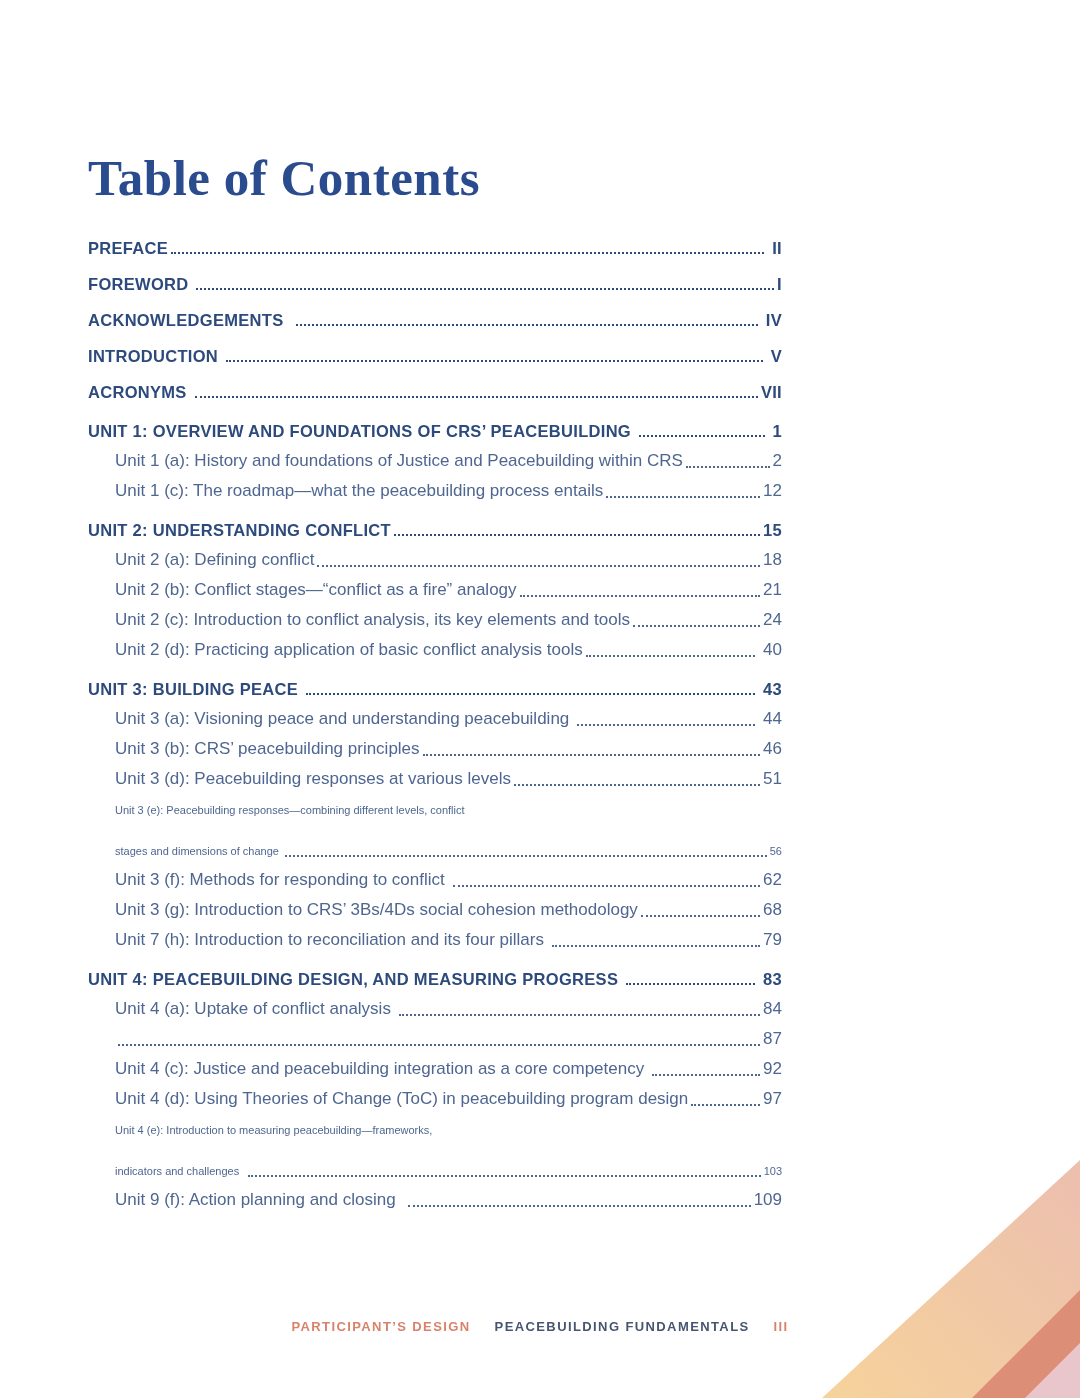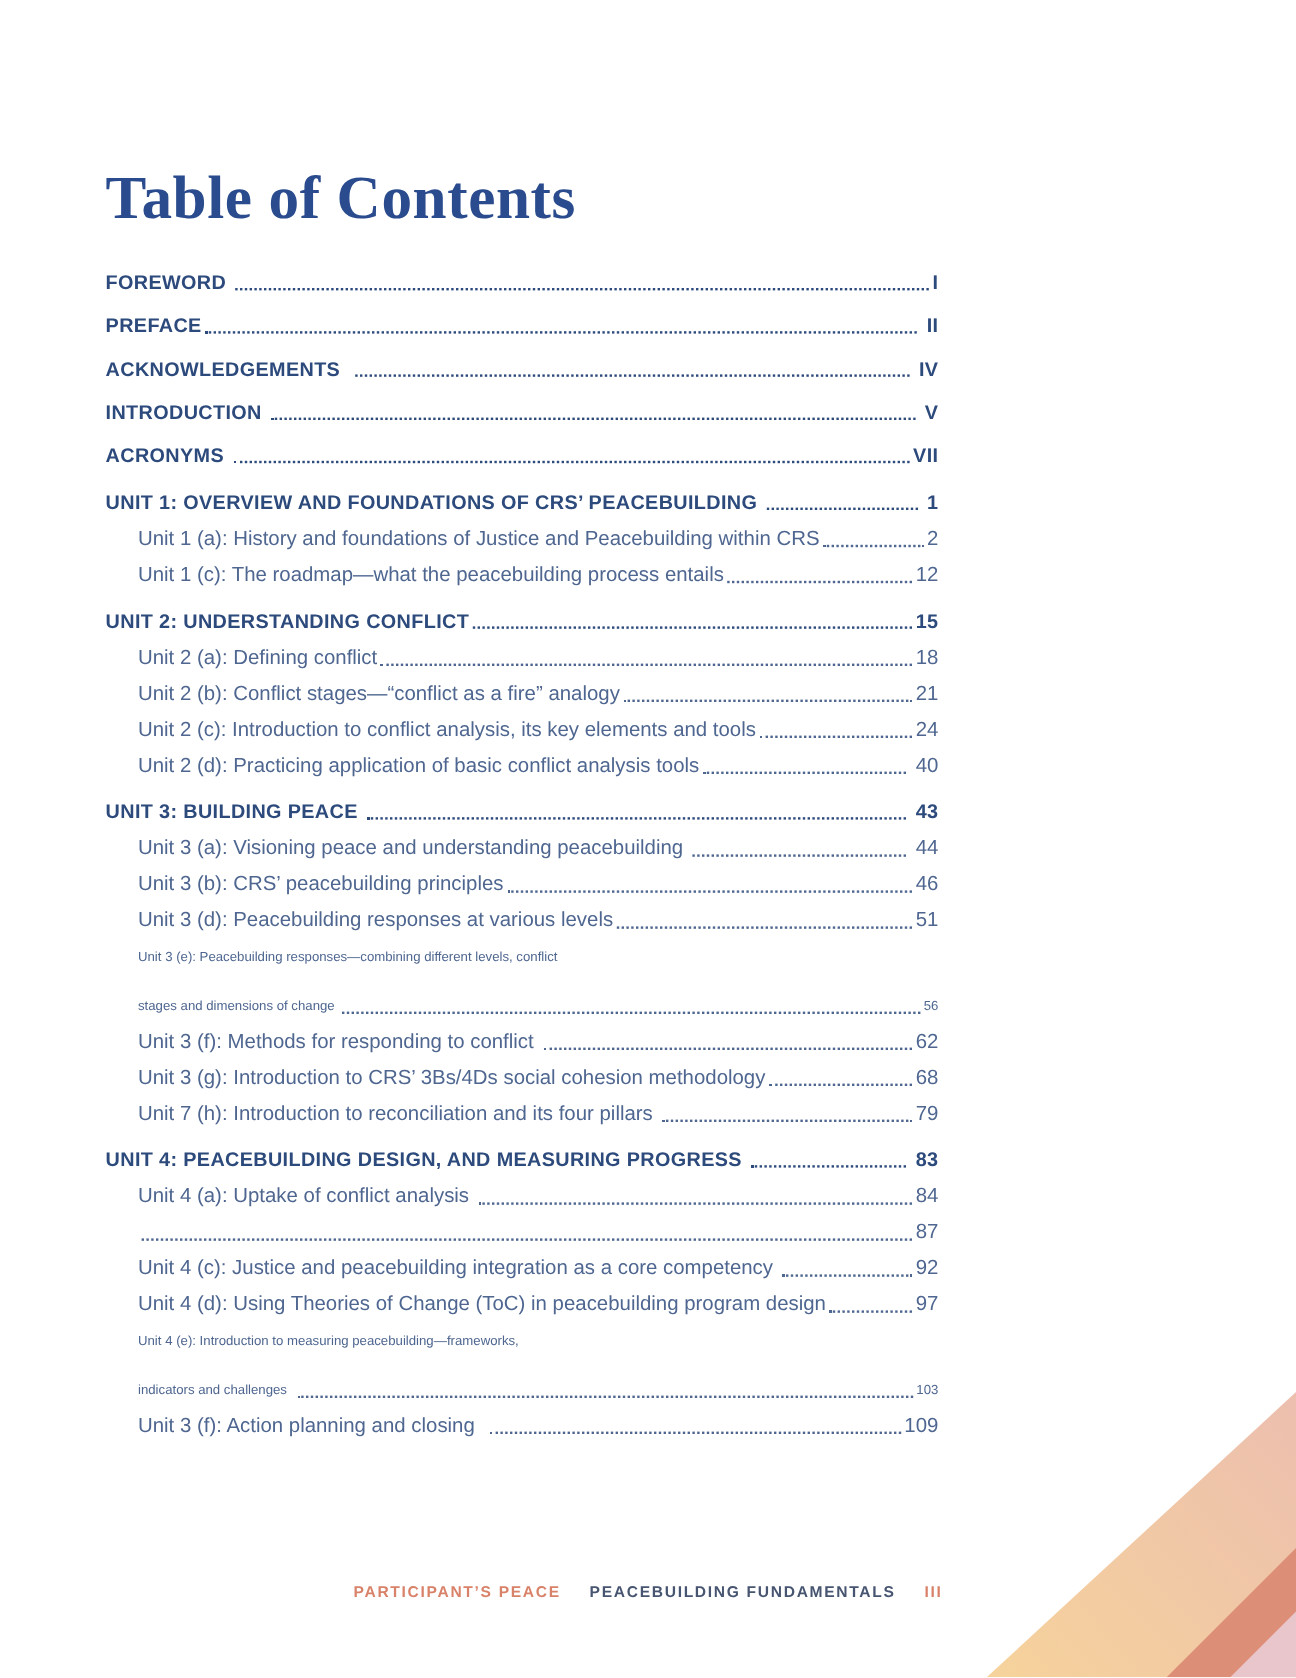--- a/index.html
+++ b/index.html
@@ -8,21 +8,21 @@
     position: relative;
     width: 1080px;
     height: 1398px;
     background: #ffffff;
     overflow: hidden;
     font-family: "Liberation Sans", sans-serif;
   }
   .content {
     position: absolute;
     left: 88px;
-    top: 138px;
+    top: 150px;
     width: 694px;
   }
   .title {
     font-family: "Liberation Serif", serif;
     font-weight: bold;
     font-size: 51px;
     line-height: 1.12;
     letter-spacing: 0.5px;
     color: var(--title, #2a4b8d);
     margin-bottom: 26px;
@@ -98,28 +98,28 @@
 </style>
 </head>
 <body>
 
 <div class="page">
 
   <div class="content">
     <h1 class="title">Table of Contents</h1>
     <div class="toc" id="toc">
         <div class="row top front">
+          <span class="label">PREFACE</span>
+          <span class="leader"></span>
+          <span class="num"> II</span>
+        </div>
+        <div class="row top front">
           <span class="label">FOREWORD </span>
           <span class="leader"></span>
           <span class="num">I</span>
-        </div>
-        <div class="row top front">
-          <span class="label">PREFACE</span>
-          <span class="leader"></span>
-          <span class="num"> II</span>
         </div>
         <div class="row top front">
           <span class="label">ACKNOWLEDGEMENTS  </span>
           <span class="leader"></span>
           <span class="num"> IV</span>
         </div>
         <div class="row top front">
           <span class="label">INTRODUCTION </span>
           <span class="leader"></span>
           <span class="num"> V</span>
@@ -238,29 +238,29 @@
         </div>
         <div class="sub2">
           <div class="line1">Unit 4 (e): Introduction to measuring peacebuilding—frameworks,</div>
           <div class="row">
             <span class="label">indicators and challenges  </span>
             <span class="leader"></span>
             <span class="num">103</span>
           </div>
         </div>
         <div class="row sub">
-          <span class="label">Unit 3 (f): Action planning and closing  </span>
+          <span class="label">Unit 9 (f): Action planning and closing  </span>
           <span class="leader"></span>
           <span class="num">109</span>
         </div>
       </div>
   </div>
 
   <div class="footer">
-    <span class="accent">PARTICIPANT’S PEACE</span><span class="doc-title">PEACEBUILDING FUNDAMENTALS</span><span class="accent pagenum">III</span>
+    <span class="accent">PARTICIPANT’S DESIGN</span><span class="doc-title">PEACEBUILDING FUNDAMENTALS</span><span class="accent pagenum">III</span>
   </div>
 
   <svg class="corner" width="260" height="243" viewBox="0 0 260 243" xmlns="http://www.w3.org/2000/svg">
     <defs>
       <linearGradient id="peachGrad" gradientUnits="userSpaceOnUse" x1="20" y1="243" x2="260" y2="20">
         <stop offset="0" id="peach-start" stop-color="#f6d29c"></stop>
         <stop offset="1" id="peach-end" stop-color="#ecbfae"></stop>
       </linearGradient>
     </defs>
     <polygon id="band-peach" points="2,243 260,5 260,243" fill="url(#peachGrad)"></polygon>

